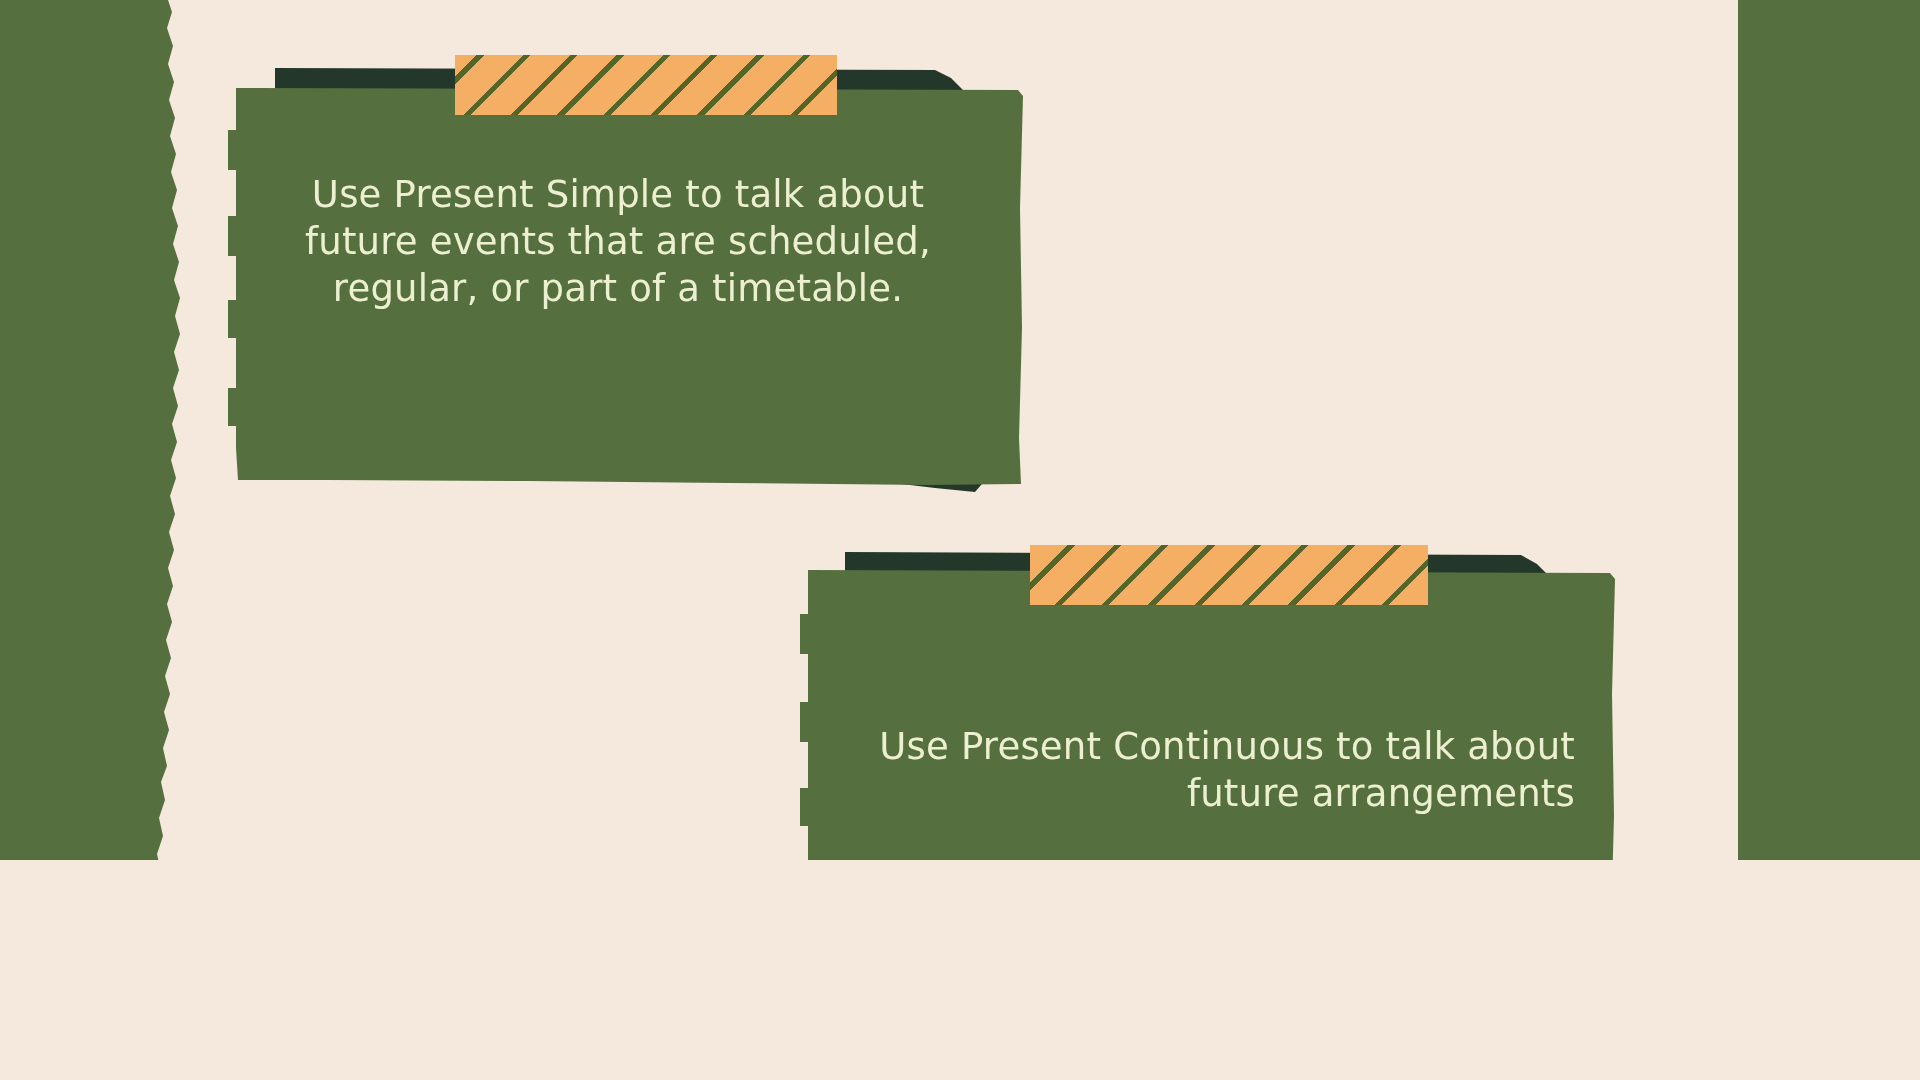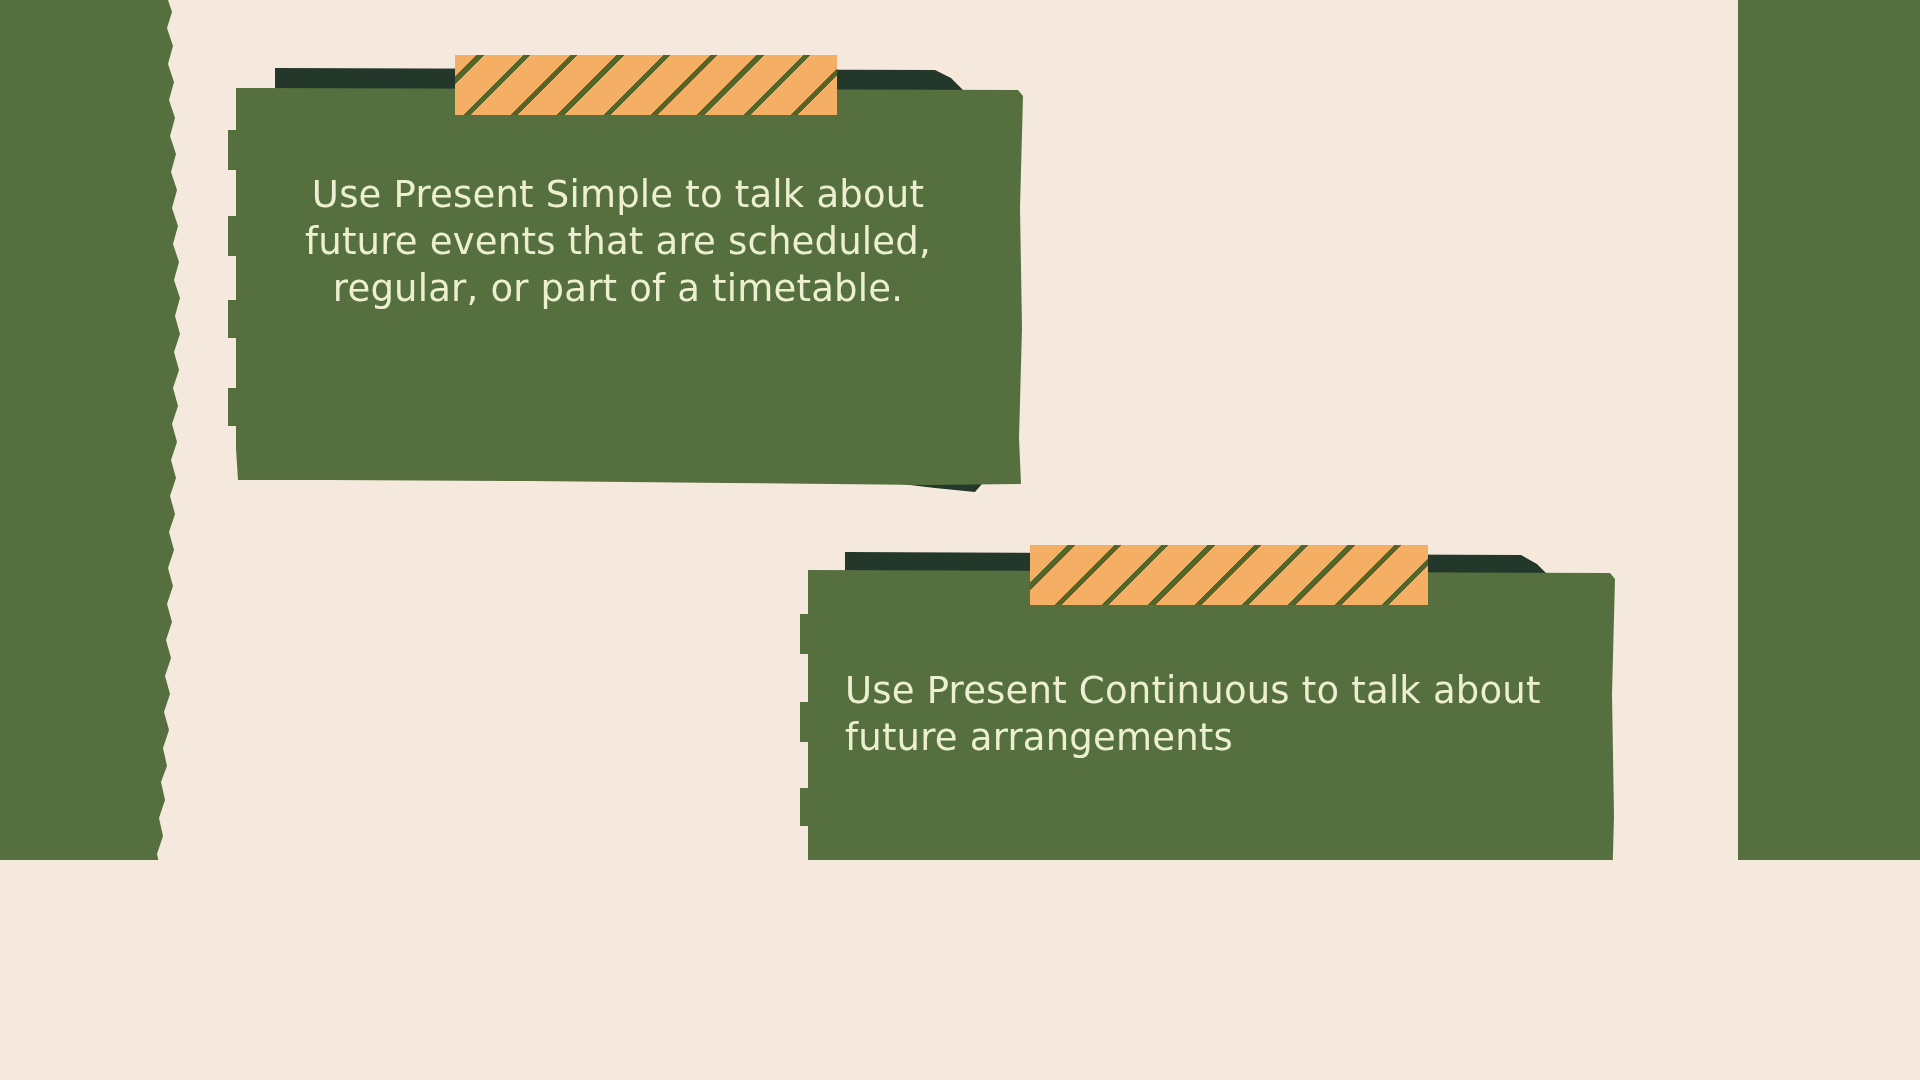--- a/index.html
+++ b/index.html
@@ -191,16 +191,16 @@
         L8,132
         L8,84
         L0,84
         L0,44
         L8,44
         Z"></path>
     </svg>
 
     <div class="tape" style="left:1030px; top:545px; width:398px; height:60px;"></div>
 
-    <div class="card-text" id="card-2-text" style="left:845px; top:668px; width:730px; text-align:left;">Use Present Continuous to talk about future arrangements</div>
+    <div class="card-text" id="card-2-text" style="left:845px; top:724px; width:730px; text-align:right;">Use Present Continuous to talk about future arrangements</div>
   </div>
 
 </div>
 
 </body></html>

